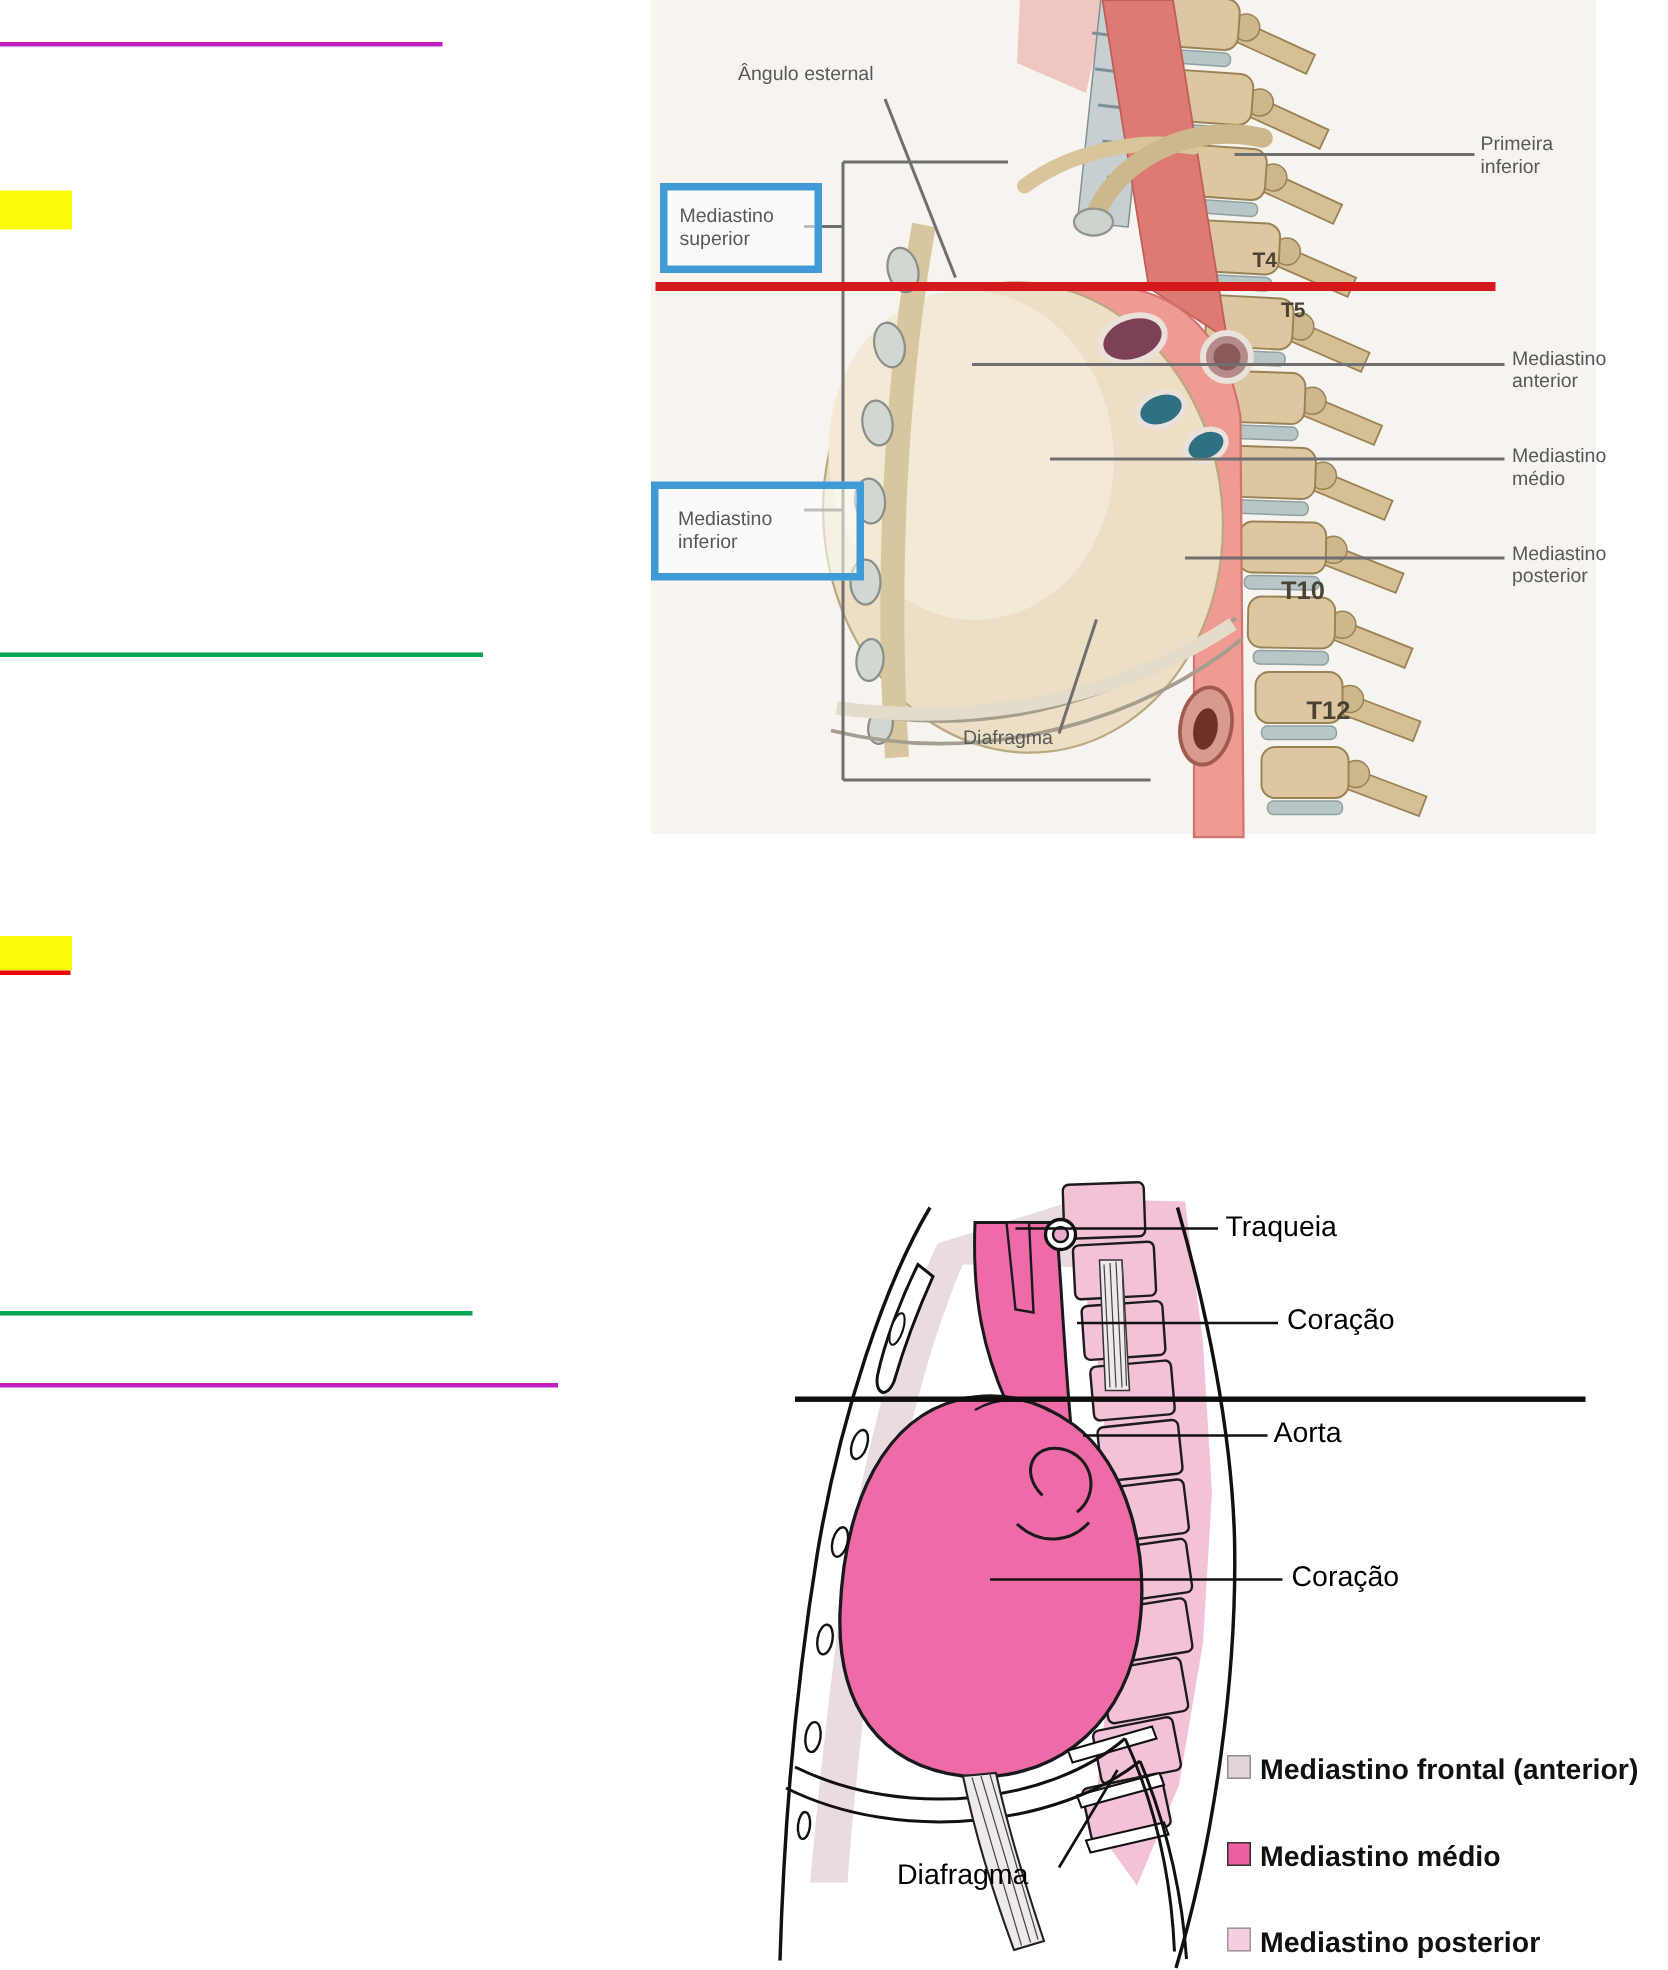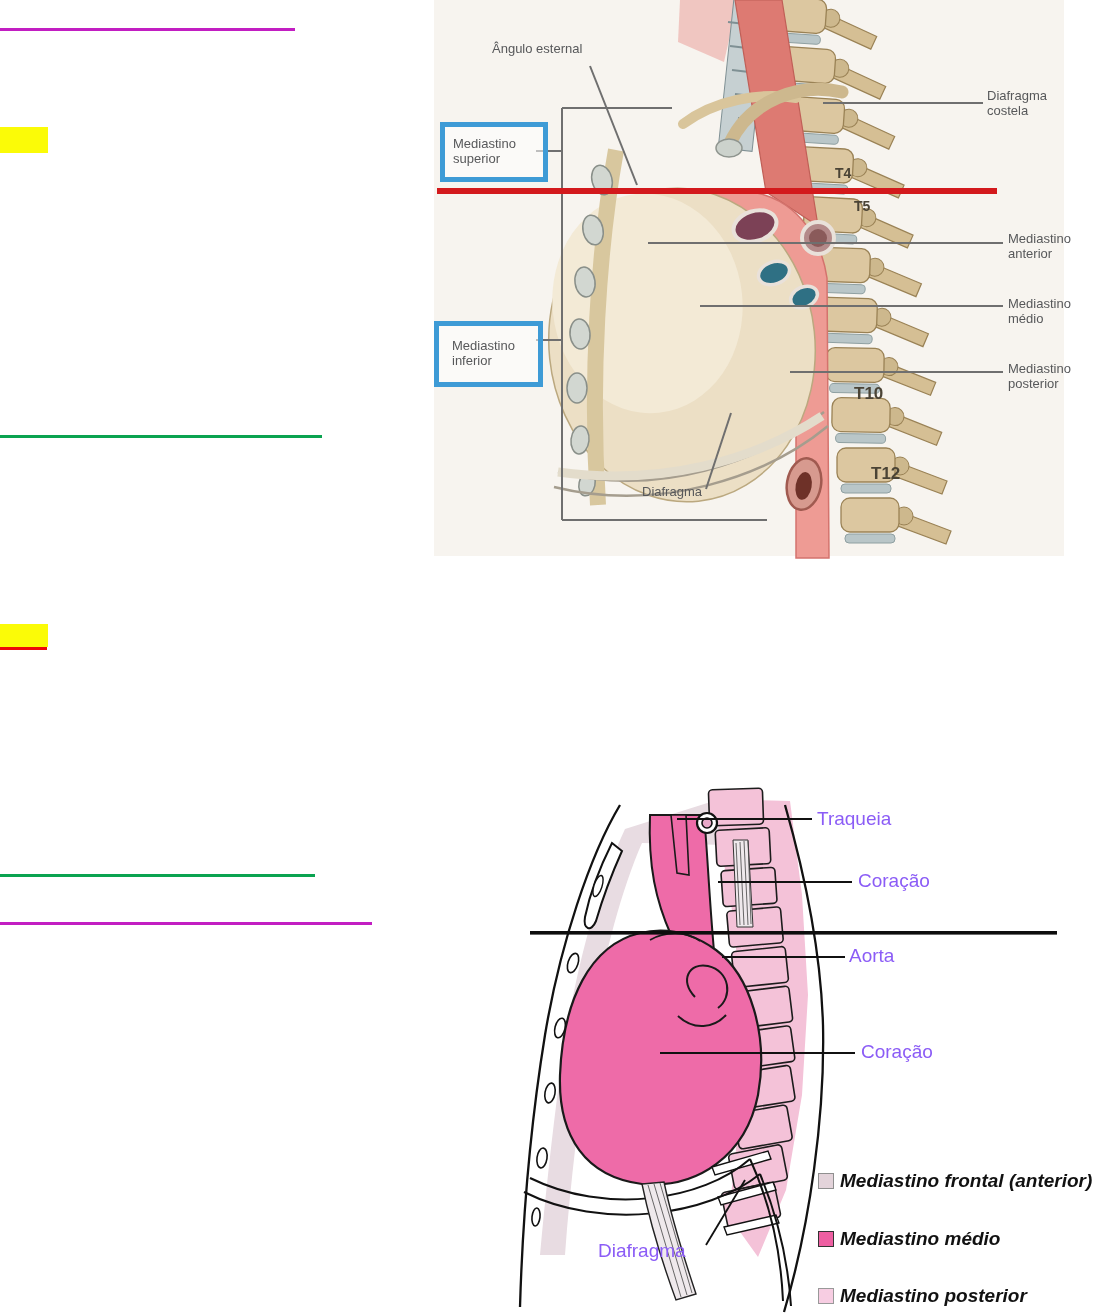--- a/index.html
+++ b/index.html
@@ -16,22 +16,22 @@
   .fig1 svg{position:absolute;left:0;top:0;}
   .lbl{position:absolute;font-size:13px;line-height:1.12;color:#57585a;}
   .tmark{position:absolute;font-weight:bold;color:#4a4335;}
   .bluebox{position:absolute;border:5px solid #3e9bd6;background:rgba(255,255,255,.55);
            box-sizing:border-box;display:flex;align-items:center;}
   .bluebox .lbl{position:static;padding-left:8px;}
 
   
   .fig2{position:absolute;left:490px;top:785px;width:622px;height:528px;}
   .fig2 svg{position:absolute;left:0;top:0;}
-  .lbl2{position:absolute;font-size:19px;line-height:1.1;color:#8b5cf6;}
-  .legend-row{position:absolute;display:flex;align-items:center;gap:6px;font-style:italic;}
+  .lbl2{position:absolute;font-size:19px;line-height:1.1;color:#000000;}
+  .legend-row{position:absolute;display:flex;align-items:flex-start;gap:6px;}
   .legend-row .sw{width:16px;height:16px;box-sizing:border-box;flex:0 0 auto;}
   .legend-row .tx{font-size:19px;font-weight:bold;color:#111;white-space:nowrap;}
   .sw1{background:#e3d3da;border:1.5px solid #8f8f8f;}
   .sw2{background:#ee5fa2;border:1.5px solid #333333;}
   .sw3{background:#f7cde2;border:1.5px solid #999999;}
 </style>
 </head>
 <body>
 
 <div class="page">
@@ -141,26 +141,26 @@
         <path d="M360,372 H573"></path>
         <path d="M276,489 L301,413"></path>
       </g>
 
       <rect x="7" y="188" width="560" height="6" fill="#d3191c"></rect>
     </svg>
 
     <div class="bluebox" style="left:10px;top:122px;width:108px;height:60px;">
       <div class="lbl" style="width:76px;">Mediastino superior</div>
     </div>
-    <div class="bluebox" style="left:4px;top:321px;width:109px;height:66px;">
+    <div class="bluebox" style="left:4px;top:321px;width:142px;height:66px;">
       <div class="lbl" style="width:80px;padding-left:13px;">Mediastino inferior</div>
     </div>
 
     <div class="lbl" style="left:62px;top:42px;white-space:nowrap;">Ângulo esternal</div>
-    <div class="lbl" style="left:557px;top:89px;width:64px;">Diafragma costela</div>
+    <div class="lbl" style="left:557px;top:89px;width:64px;">Primeira inferior</div>
     <div class="lbl" style="left:578px;top:232px;width:82px;">Mediastino anterior</div>
     <div class="lbl" style="left:578px;top:297px;width:82px;">Mediastino médio</div>
     <div class="lbl" style="left:578px;top:362px;width:82px;">Mediastino posterior</div>
     <div class="lbl" style="left:212px;top:485px;">Diafragma</div>
 
     <div class="tmark" style="left:405px;top:165px;font-size:14px;">T4</div>
     <div class="tmark" style="left:424px;top:198px;font-size:14px;">T5</div>
     <div class="tmark" style="left:424px;top:384px;font-size:17px;">T10</div>
     <div class="tmark" style="left:441px;top:464px;font-size:17px;">T12</div>
   </div>

